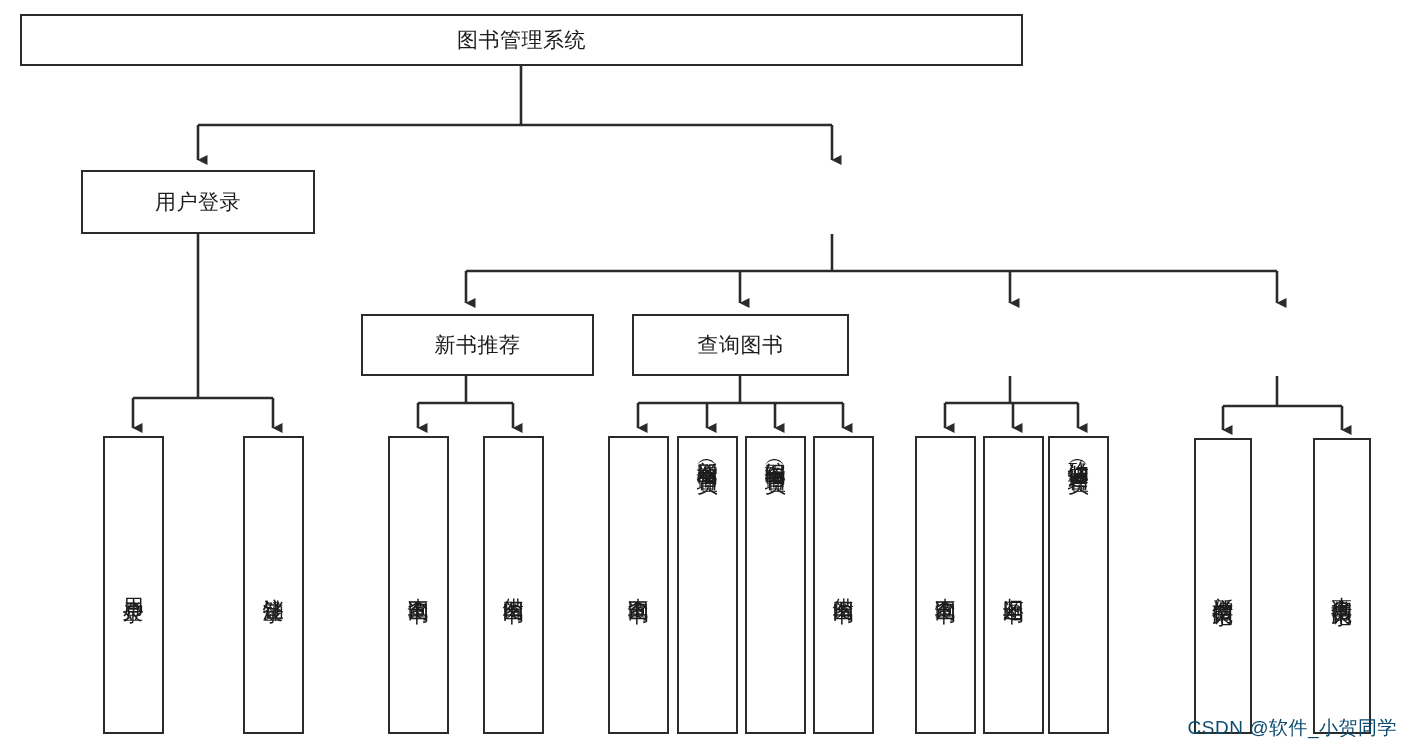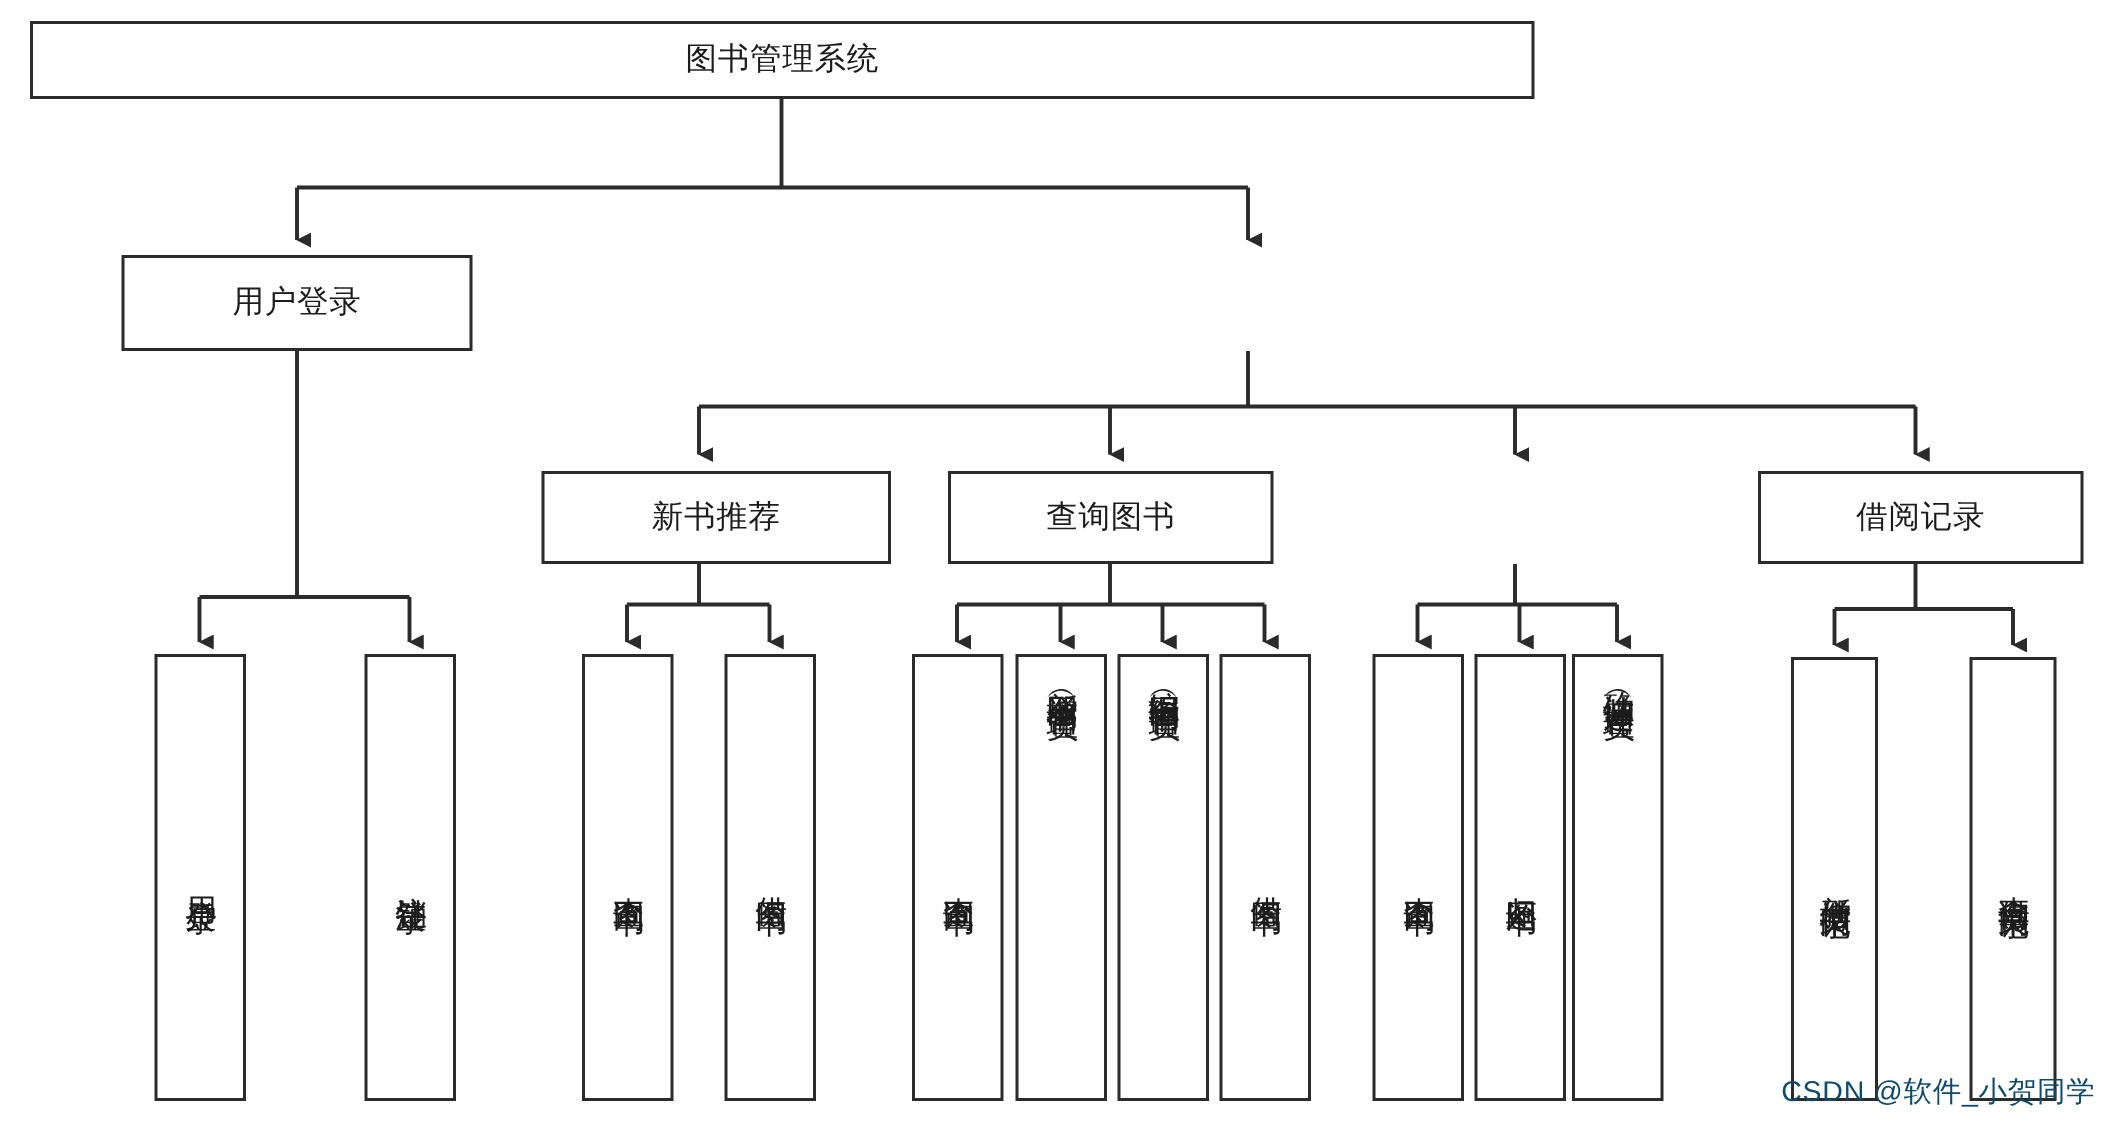--- a/index.html
+++ b/index.html
@@ -139,23 +139,20 @@
 
   <div class="node horizontal" style="left:361px; top:314px; width:233px; height:62px;">
     <span class="node-label">新书推荐</span>
   </div>
 
   <div class="node horizontal" style="left:632px; top:314px; width:217px; height:62px;">
     <span class="node-label">查询图书</span>
   </div>
 
 
-  <div class="node horizontal" style="left:1172px; top:314px; width:217px; height:62px;">
-    <span class="node-label">借阅记录</span>
-  </div>
 
   <div class="node vertical centered" style="left:103px; top:436px; width:61px; height:298px;">
     <span class="node-label">用户登录</span>
   </div>
 
   <div class="node vertical centered" style="left:243px; top:436px; width:61px; height:298px;">
     <span class="node-label">注销登录</span>
   </div>
 
   <div class="node vertical centered" style="left:388px; top:436px; width:61px; height:298px;">

